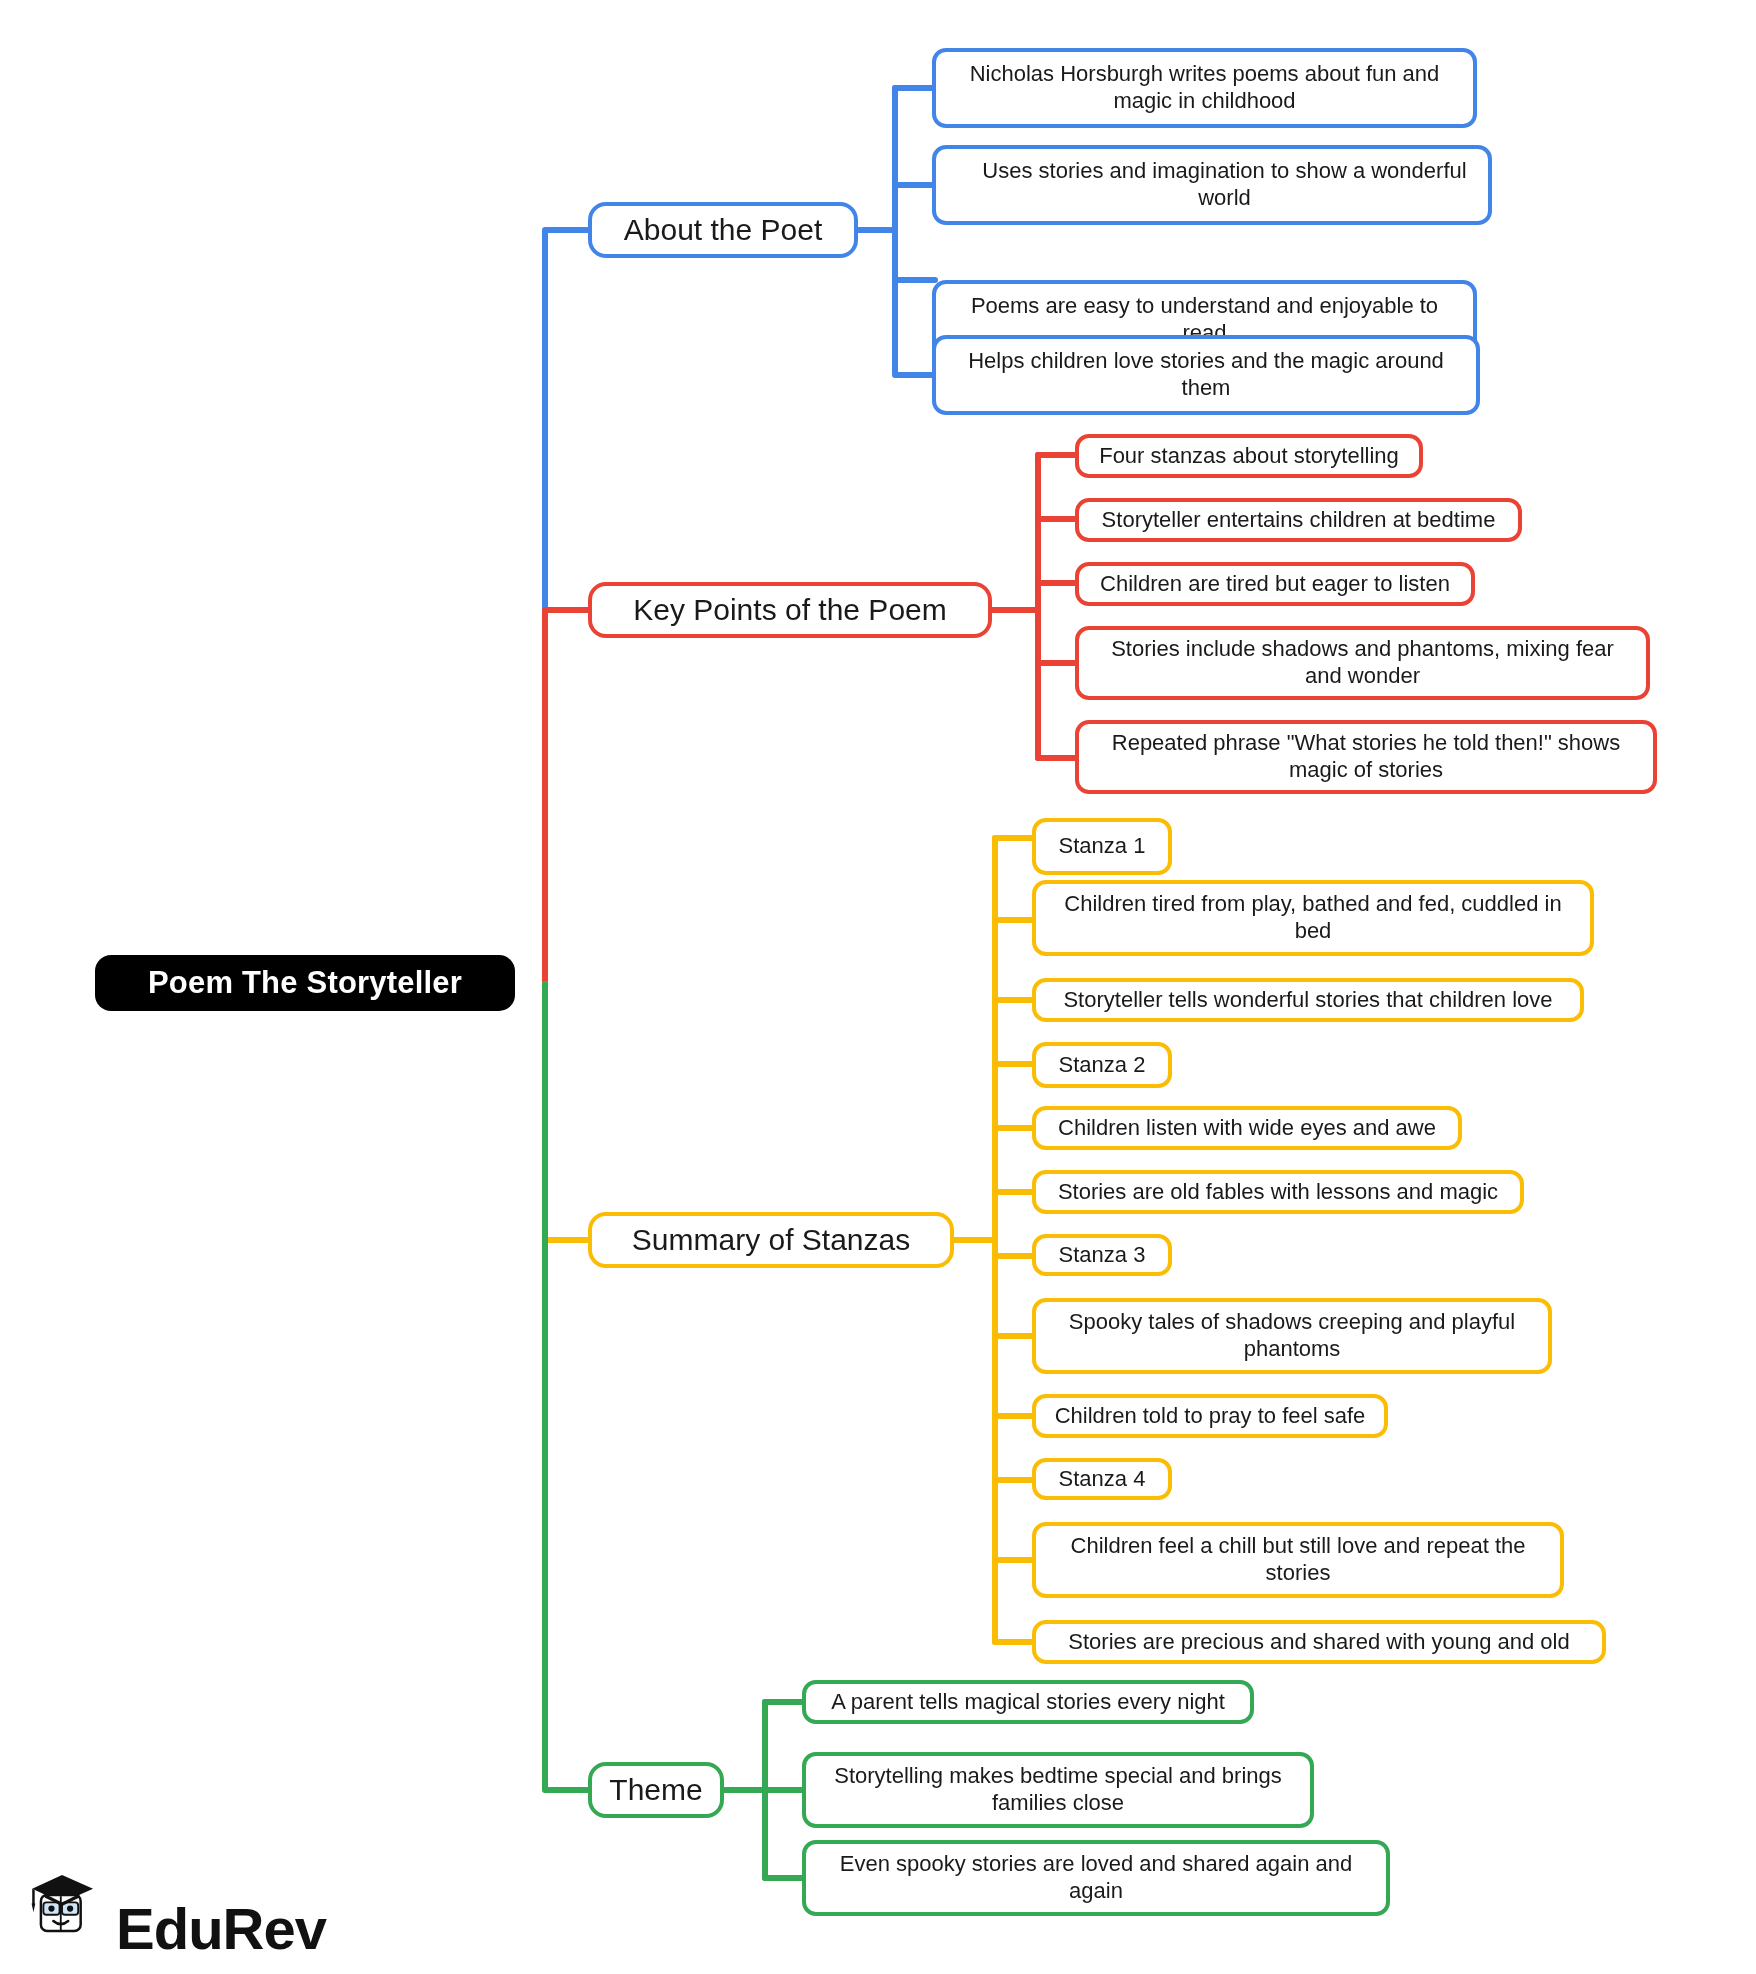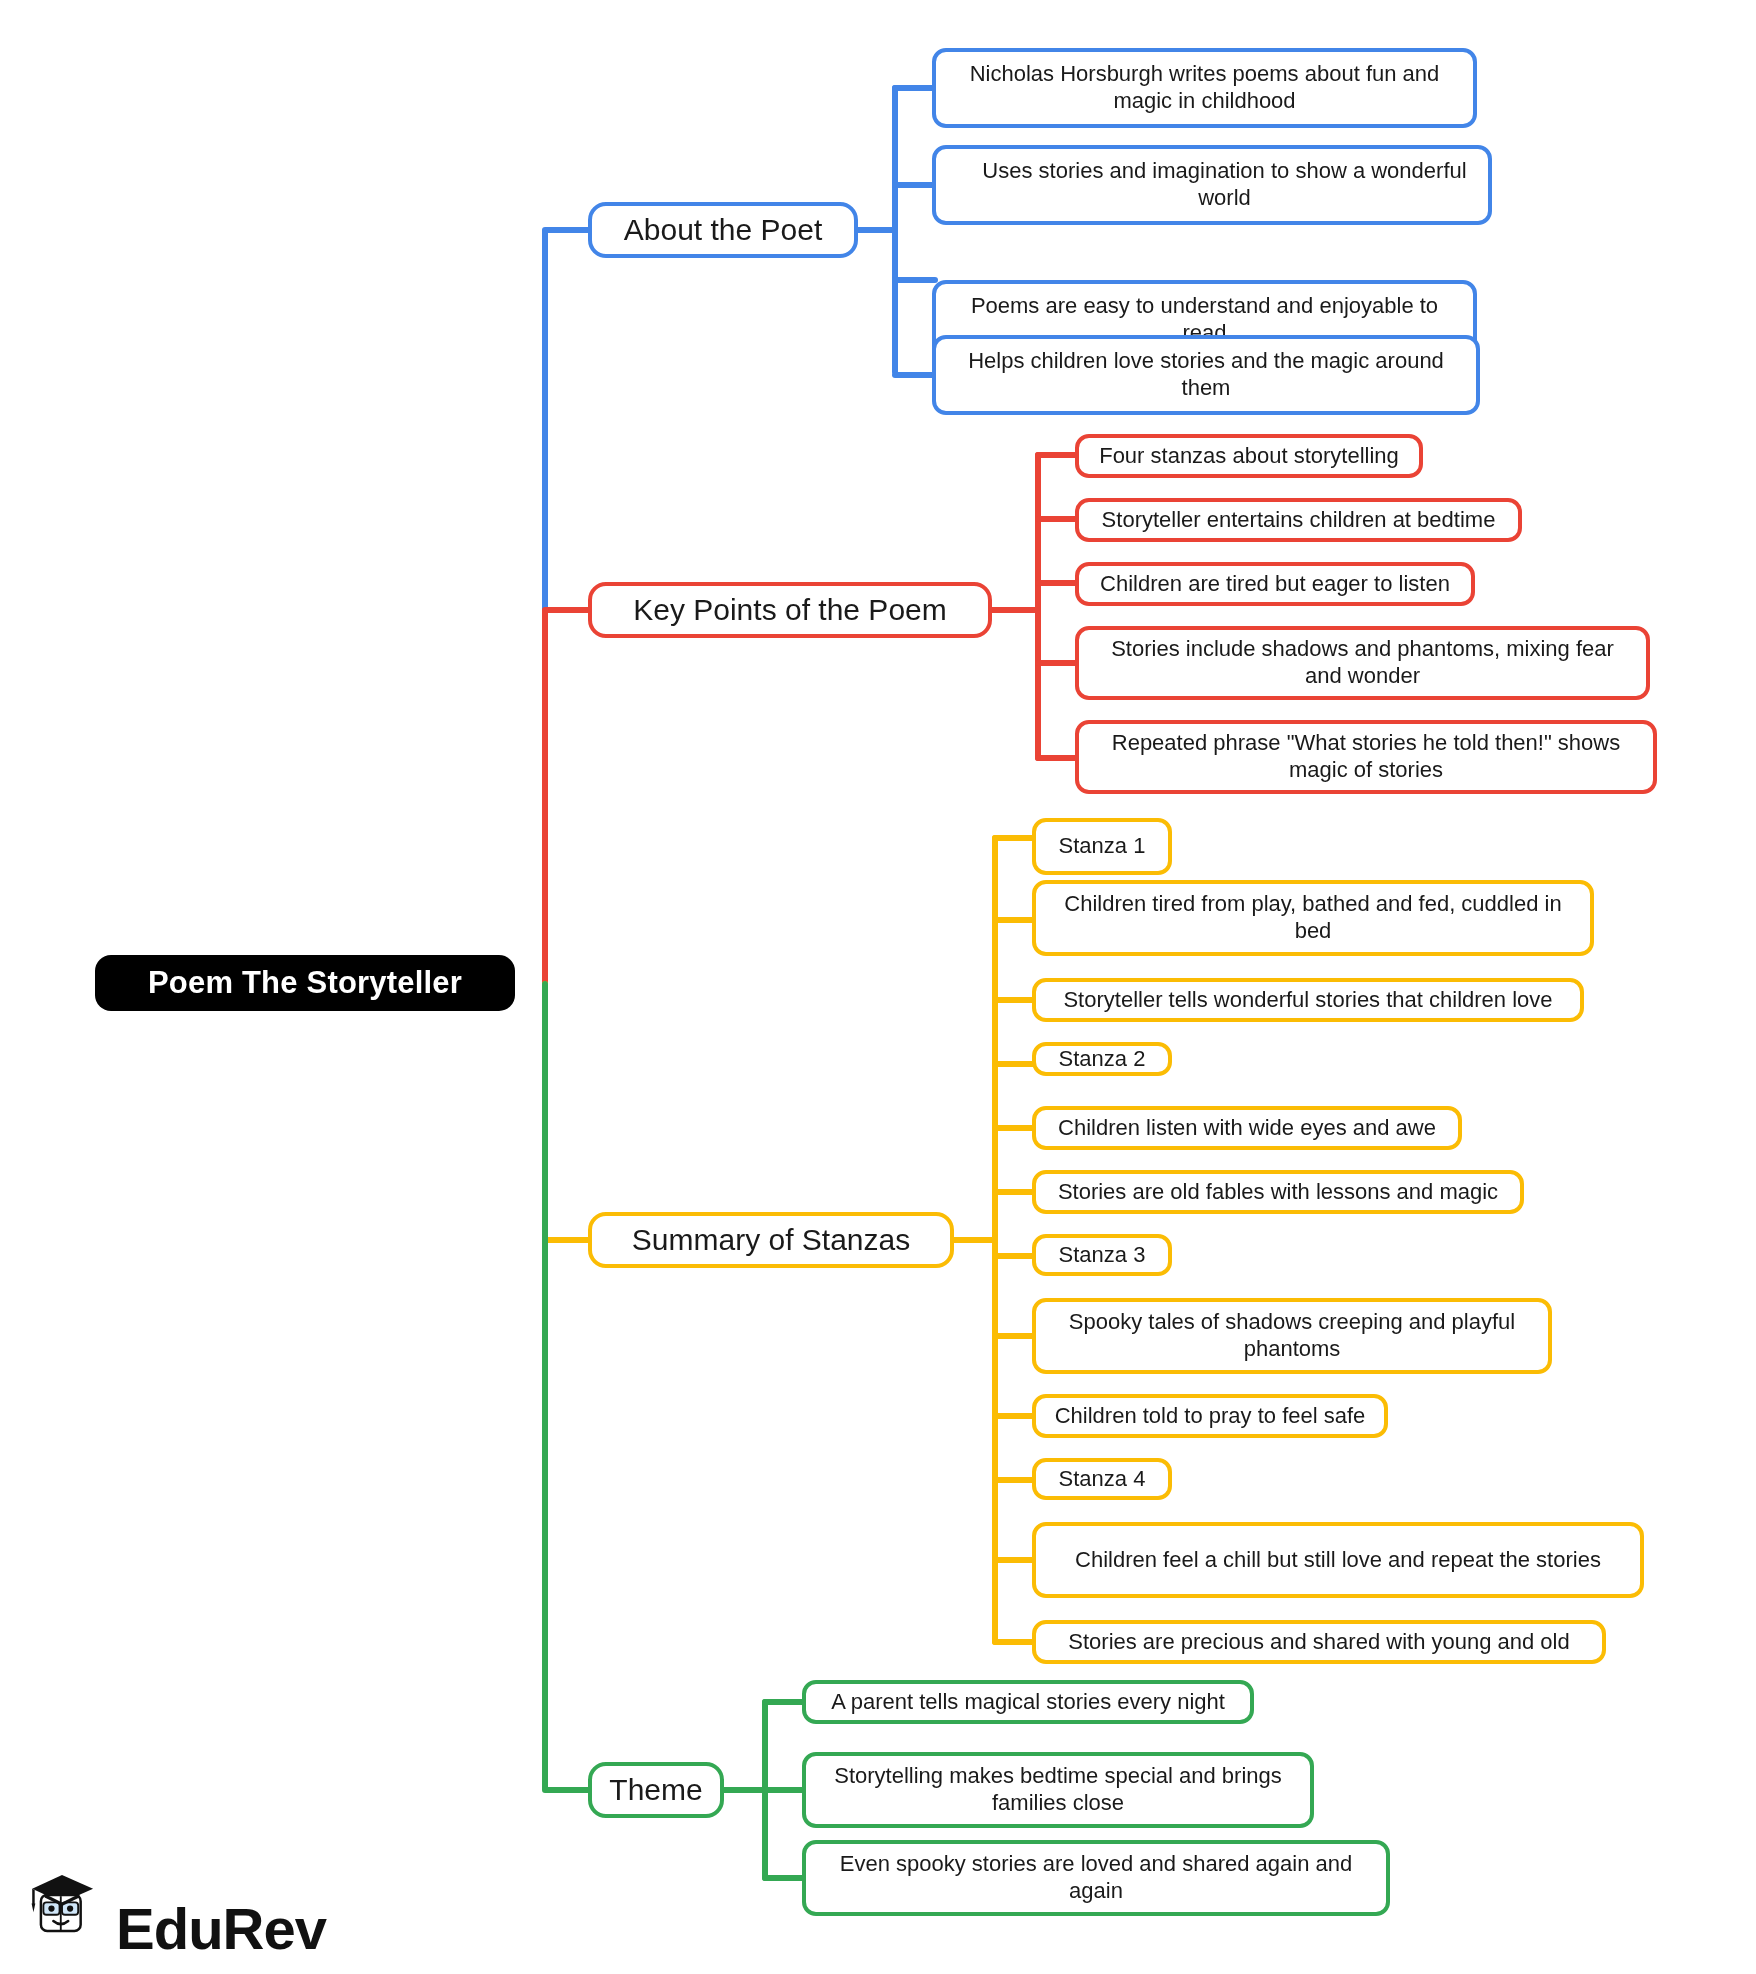--- a/index.html
+++ b/index.html
@@ -173,42 +173,42 @@
   </div>
   <div class="node leaf-node" style="left:1032px; top:818px; width:140px; height:57px; border-color:#fbbc04;">
     <span>Stanza 1</span>
   </div>
   <div class="node leaf-node" style="left:1032px; top:880px; width:562px; height:76px; border-color:#fbbc04;">
     <span>Children tired from play, bathed and fed, cuddled in bed</span>
   </div>
   <div class="node leaf-node" style="left:1032px; top:978px; width:552px; height:44px; border-color:#fbbc04;">
     <span>Storyteller tells wonderful stories that children love</span>
   </div>
-  <div class="node leaf-node" style="left:1032px; top:1042px; width:140px; height:34px; border-color:#fbbc04;">
+  <div class="node leaf-node" style="left:1032px; top:1042px; width:140px; height:46px; border-color:#fbbc04;">
     <span>Stanza 2</span>
   </div>
   <div class="node leaf-node" style="left:1032px; top:1106px; width:430px; height:44px; border-color:#fbbc04;">
     <span>Children listen with wide eyes and awe</span>
   </div>
   <div class="node leaf-node" style="left:1032px; top:1170px; width:492px; height:44px; border-color:#fbbc04;">
     <span>Stories are old fables with lessons and magic</span>
   </div>
   <div class="node leaf-node" style="left:1032px; top:1234px; width:140px; height:42px; border-color:#fbbc04;">
     <span>Stanza 3</span>
   </div>
   <div class="node leaf-node" style="left:1032px; top:1298px; width:520px; height:76px; border-color:#fbbc04;">
     <span>Spooky tales of shadows creeping and playful phantoms</span>
   </div>
   <div class="node leaf-node" style="left:1032px; top:1394px; width:356px; height:44px; border-color:#fbbc04;">
     <span>Children told to pray to feel safe</span>
   </div>
   <div class="node leaf-node" style="left:1032px; top:1458px; width:140px; height:42px; border-color:#fbbc04;">
     <span>Stanza 4</span>
   </div>
-  <div class="node leaf-node" style="left:1032px; top:1522px; width:612px; height:76px; border-color:#fbbc04;">
+  <div class="node leaf-node" style="left:1032px; top:1522px; width:532px; height:76px; border-color:#fbbc04;">
     <span>Children feel a chill but still love and repeat the stories</span>
   </div>
   <div class="node leaf-node" style="left:1032px; top:1620px; width:574px; height:44px; border-color:#fbbc04;">
     <span>Stories are precious and shared with young and old</span>
   </div>
 
   <div class="node branch-node" style="left:588px; top:1762px; width:136px; height:56px; border-color:#34a853;">
     <span>Theme</span>
   </div>
   <div class="node leaf-node" style="left:802px; top:1680px; width:452px; height:44px; border-color:#34a853;">

